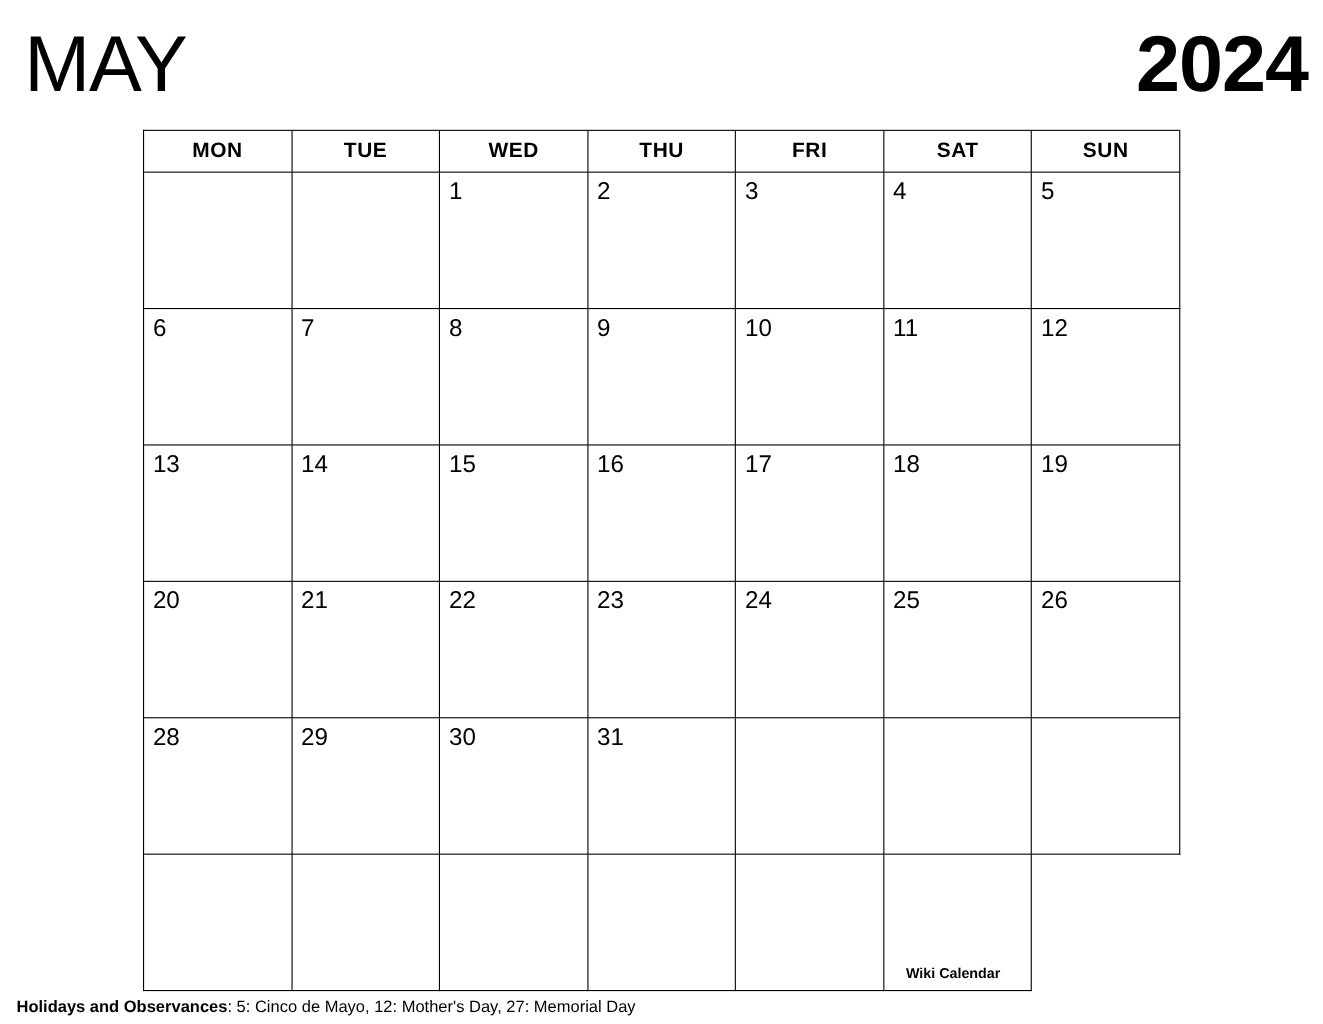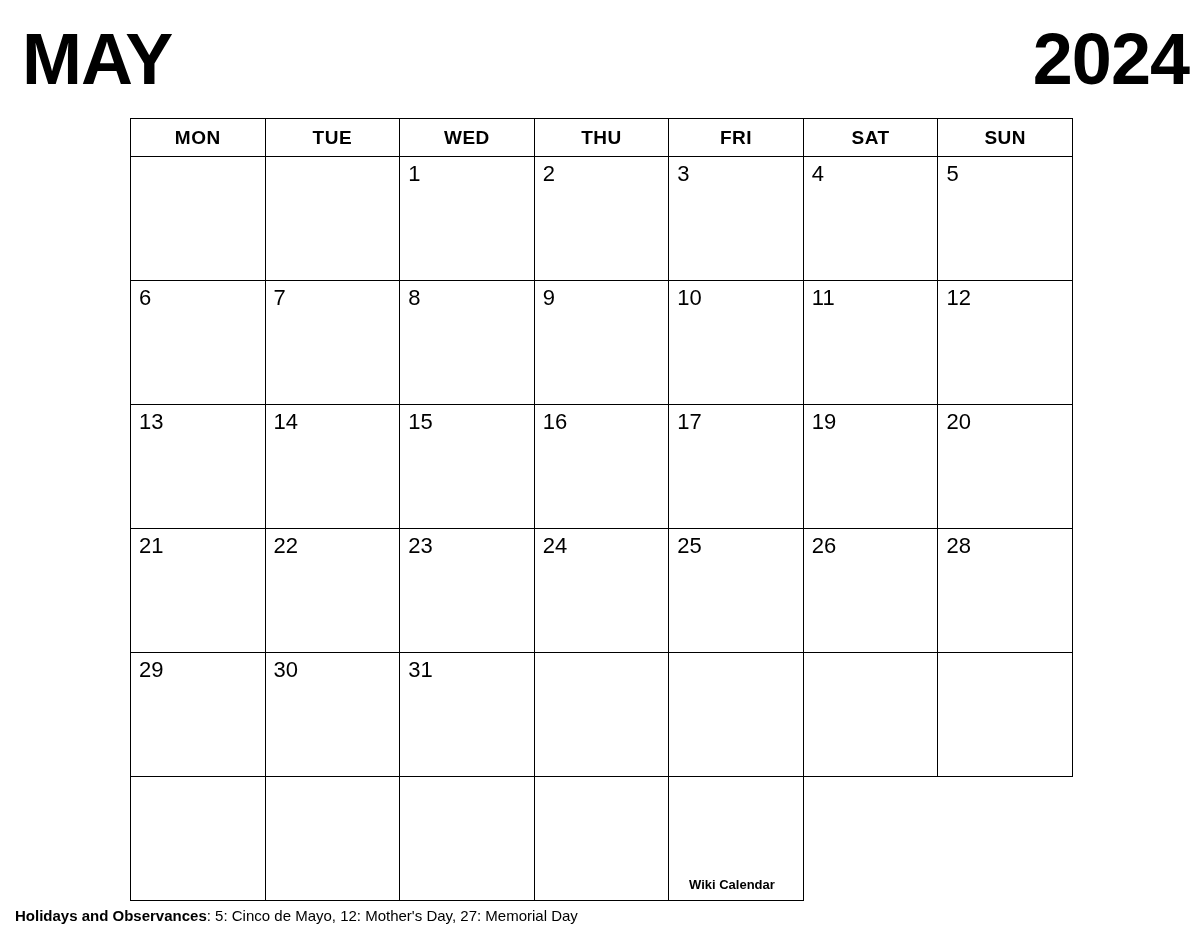--- a/index.html
+++ b/index.html
@@ -26,21 +26,21 @@
   
   .title-row {
     display: flex;
     align-items: center;
     justify-content: space-between;
     height: 118px;
     padding: 0 14px 0 22px;
   }
   .month-name {
     font-size: 72px;
-    font-weight: bold;
+    font-weight: normal;
     line-height: 1;
     letter-spacing: -1px;
   }
   .year-name {
     font-size: 72px;
     font-weight: bold;
     line-height: 1;
     letter-spacing: -1px;
   }
 
@@ -135,20 +135,21 @@
     <div class="cell"><span class="daynum">9</span></div>
     <div class="cell"><span class="daynum">10</span></div>
     <div class="cell"><span class="daynum">11</span></div>
     <div class="cell"><span class="daynum">12</span></div>
 
     <div class="cell"><span class="daynum">13</span></div>
     <div class="cell"><span class="daynum">14</span></div>
     <div class="cell"><span class="daynum">15</span></div>
     <div class="cell"><span class="daynum">16</span></div>
     <div class="cell"><span class="daynum">17</span></div>
+    <div class="cell"><span class="daynum">18</span></div>
     <div class="cell"><span class="daynum">19</span></div>
 
     <div class="cell"><span class="daynum">20</span></div>
     <div class="cell"><span class="daynum">21</span></div>
     <div class="cell"><span class="daynum">22</span></div>
     <div class="cell"><span class="daynum">23</span></div>
     <div class="cell"><span class="daynum">24</span></div>
     <div class="cell"><span class="daynum">25</span></div>
     <div class="cell"><span class="daynum">26</span></div>
 

